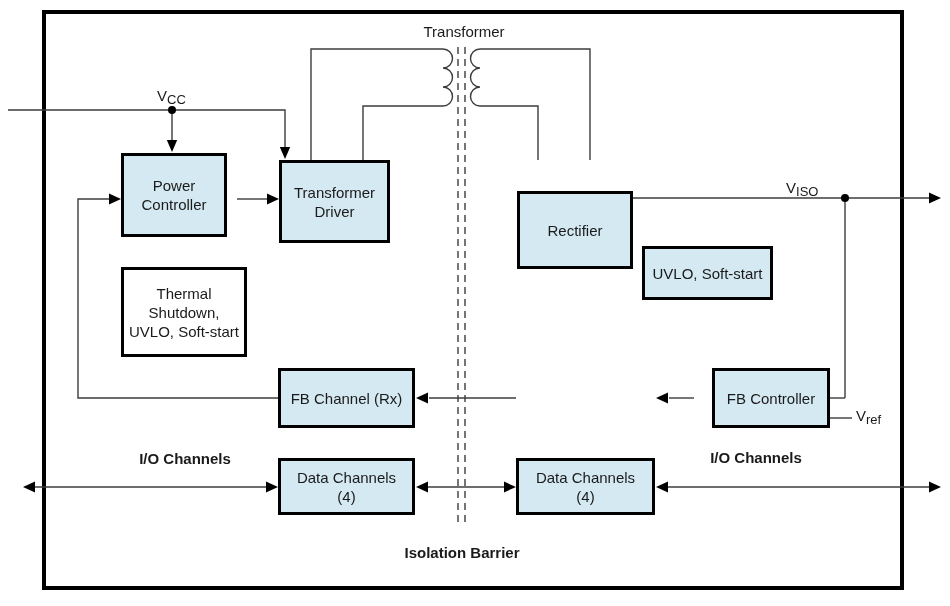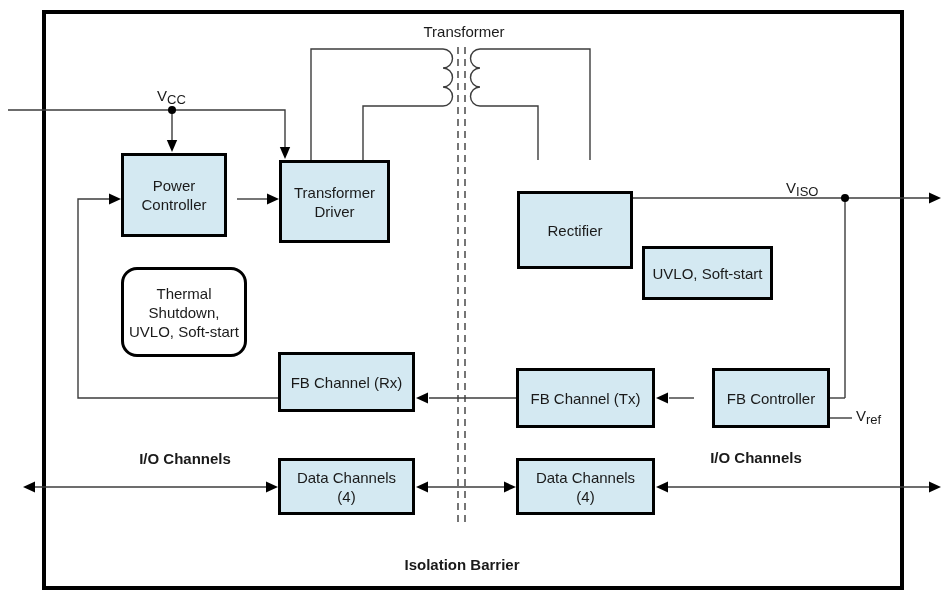--- a/index.html
+++ b/index.html
@@ -20,21 +20,21 @@
     border: 3px solid #000000;
     display: flex;
     flex-direction: column;
     align-items: center;
     justify-content: center;
     text-align: center;
     font-size: 15px;
     line-height: 19px;
     color: #1a1a1a;
   }
-  .block.white { background: #ffffff; border-radius: 16px; }
+  .block.white { background: #ffffff; }
   .block span { display: block; white-space: nowrap; }
   .lbl {
     position: absolute;
     font-size: 15px;
     line-height: 17px;
     white-space: nowrap;
     color: #1a1a1a;
   }
   .lbl.bold { font-weight: bold; }
   .lbl.center { transform: translateX(-50%); }
@@ -138,27 +138,24 @@
   <div class="block" style="left:642px; top:246px; width:131px; height:54px;">
     <span>UVLO, Soft-start</span>
   </div>
 
   <div class="block white" style="left:121px; top:267px; width:126px; height:90px;">
     <span>Thermal</span>
     <span>Shutdown,</span>
     <span>UVLO, Soft-start</span>
   </div>
 
-  <div class="block" style="left:278px; top:352px; width:137px; height:60px;">
+  <div class="block" style="left:278px; top:368px; width:137px; height:60px;">
     <span>FB Channel (Rx)</span>
   </div>
 
-  <div class="block" style="left:516px; top:368px; width:139px; height:60px;">
-    <span>FB Channel (Tx)</span>
-  </div>
 
   <div class="block" style="left:712px; top:368px; width:118px; height:60px;">
     <span>FB Controller</span>
   </div>
 
   <div class="block" style="left:278px; top:458px; width:137px; height:57px;">
     <span>Data Channels</span>
     <span>(4)</span>
   </div>
 
@@ -178,15 +175,15 @@
   </div>
 
   <div class="lbl sig" style="left:856px; top:407px;">
     <span>V</span><sub>ref</sub>
   </div>
 
   <div class="lbl bold center" style="left:185px; top:450px;">I/O Channels</div>
 
   <div class="lbl bold center" style="left:756px; top:449px;">I/O Channels</div>
 
-  <div class="lbl bold center" style="left:462px; top:556px;text-align:right;">Isolation Barrier</div>
+  <div class="lbl bold center" style="left:462px; top:544px;text-align:right;">Isolation Barrier</div>
 
 </div>
 
 </body></html>

